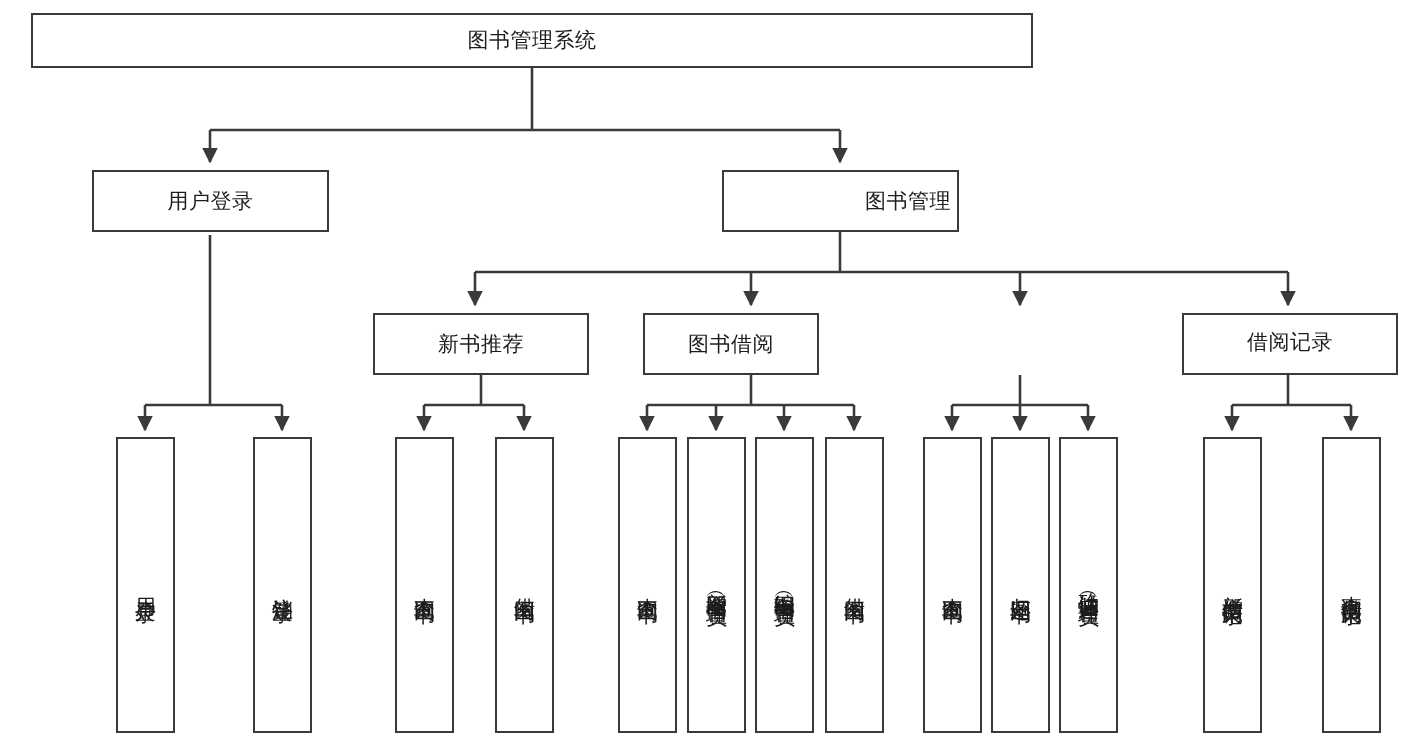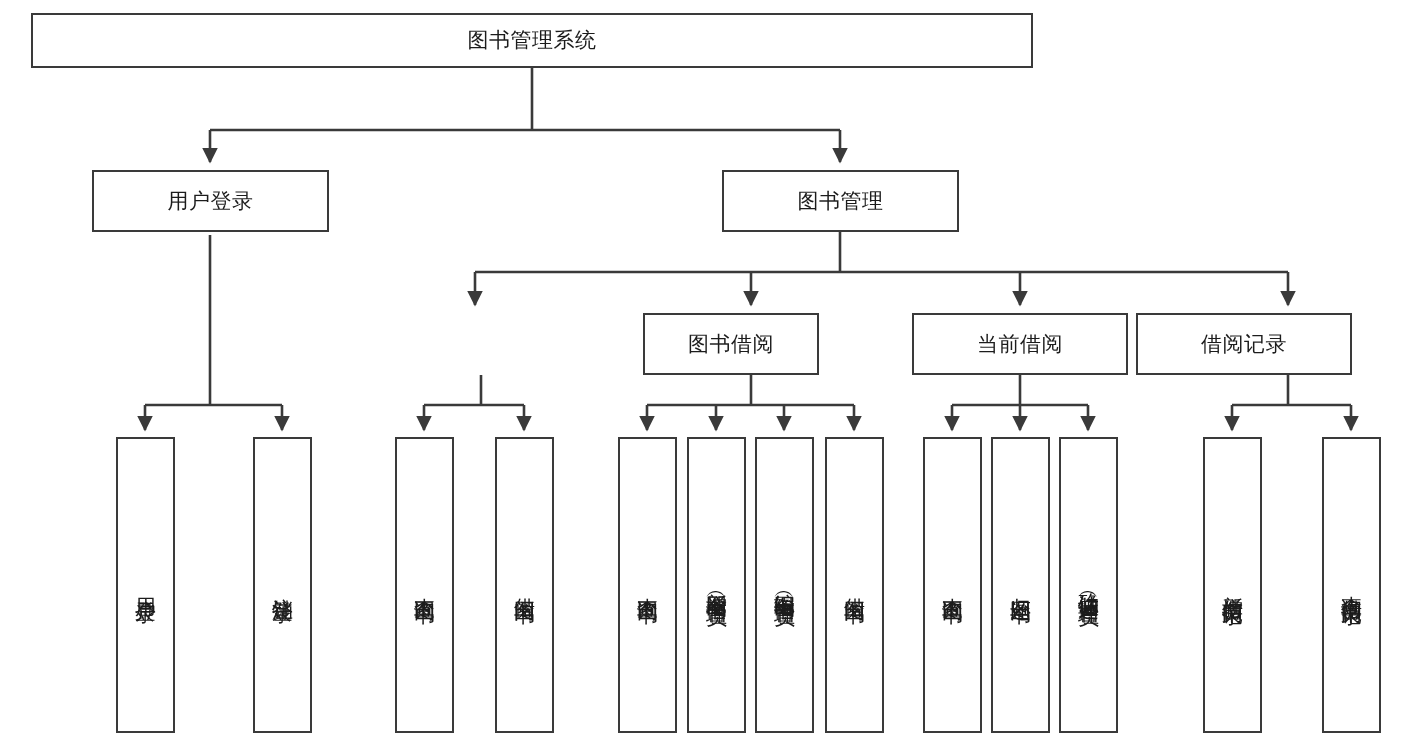--- a/index.html
+++ b/index.html
@@ -128,34 +128,34 @@
   </svg>
 
   <div class="node horiz" style="left:20px; top:13px; width:1002px; height:55px;">
     <span>图书管理系统</span>
   </div>
 
   <div class="node horiz" style="left:81px; top:170px; width:237px; height:62px;">
     <span>用户登录</span>
   </div>
 
-  <div class="node horiz" style="left:711px; top:170px; width:237px; height:62px;">
+  <div class="node horiz" style="left:711px; top:170px; width:237px; height:62px;justify-content:flex-end;">
     <span>图书管理</span>
   </div>
 
+  <div class="node horiz" style="left:362px; top:313px; width:216px; height:62px;">
+    <span>新书推荐</span>
+  </div>
 
   <div class="node horiz" style="left:632px; top:313px; width:176px; height:62px;">
     <span>图书借阅</span>
   </div>
 
-  <div class="node horiz" style="left:901px; top:313px; width:216px; height:62px;">
-    <span>当前借阅</span>
-  </div>
-
-  <div class="node horiz" style="left:1125px; top:313px; width:216px; height:62px;">
+
+  <div class="node horiz" style="left:1171px; top:313px; width:216px; height:62px;font-family:Liberation Mono, monospace;">
     <span>借阅记录</span>
   </div>
 
   <div class="node vert" style="left:105px; top:437px; width:59px; height:296px;">
     <span class="vlabel">用户登录</span>
   </div>
 
   <div class="node vert" style="left:242px; top:437px; width:59px; height:296px;">
     <span class="vlabel">注销登录</span>
   </div>

